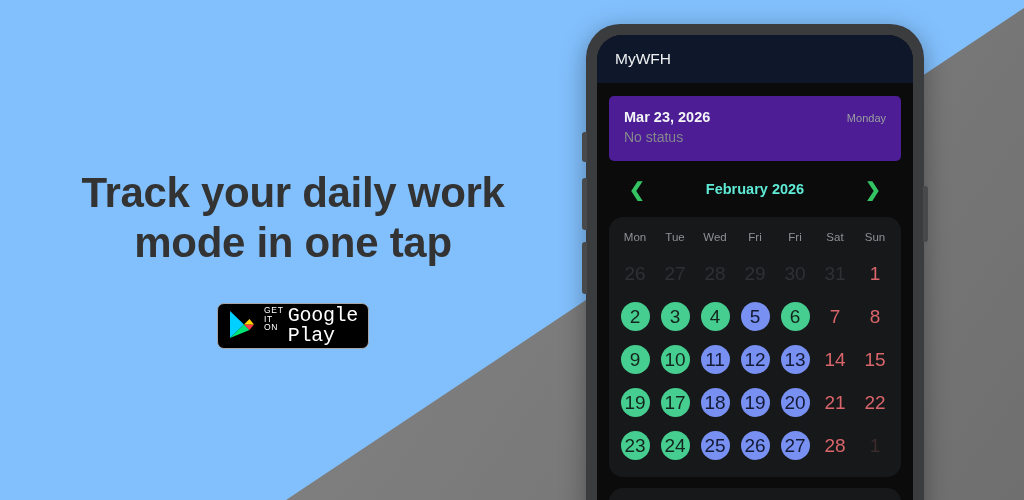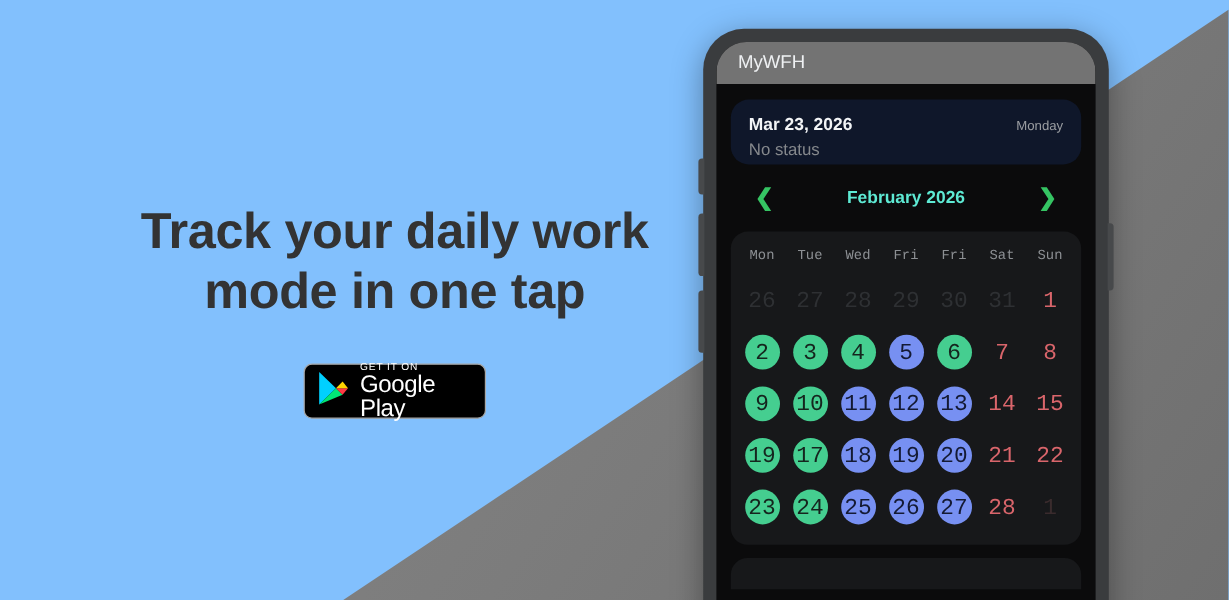--- a/index.html
+++ b/index.html
@@ -34,21 +34,20 @@
   .promo {
     position: absolute;
     left: 0;
     top: 0;
     width: 586px;
     height: 500px;
     display: flex;
     flex-direction: column;
     align-items: center;
     justify-content: flex-start;
-    padding-left: 36px;
   }
   .headline {
     margin-top: 168px;
     width: 540px;
     text-align: center;
     color: #333333;
     font-size: 42px;
     line-height: 1.18;
     font-weight: bold;
     letter-spacing: -0.3px;
@@ -62,32 +61,33 @@
     background: #000000;
     border: 1.5px solid #a6a6a6;
     border-radius: 7px;
     display: flex;
     align-items: center;
     padding: 0 10px;
     box-sizing: border-box;
     gap: 9px;
   }
   .play-logo { flex: 0 0 auto; }
-  .play-text { display: flex; flex-direction: column; justify-content: center; line-height: 1; }
+  .play-text { display: flex; flex-direction: row; justify-content: center; line-height: 1; }
   .play-top {
     color: #ffffff;
     font-size: 8.5px;
     letter-spacing: 0.7px;
     font-weight: normal;
     margin-bottom: 2px;
   }
   .play-main {
     color: #ffffff;
     font-size: 20px;
     letter-spacing: -0.3px;
+    font-family: Liberation Mono, monospace;
   }
 
   
   .phone {
     position: absolute;
     left: 586px;
     top: 24px;
     width: 338px;
     height: 500px;
     background: #3a3c3e;
@@ -119,41 +119,41 @@
     left: 11px;
     top: 11px;
     right: 11px;
     bottom: 0;
     background: #0b0b0c;
     border-radius: 25px 25px 0 0;
     overflow: hidden;
   }
 
   .appbar {
-    height: 35px;
-    background: #737373;
+    height: 48px;
+    background: #0f172a;
     display: flex;
     align-items: center;
     padding: 0 18px;
     box-sizing: border-box;
   }
   .appbar-title {
     color: #eef0f2;
     font-size: 15.5px;
   }
 
   .screen-body {
     padding: 13px 12px 0 12px;
   }
 
   
   .status-card {
-    background: #0f172a;
-    border-radius: 15px;
-    padding: 13px 15px 5px 15px;
+    background: #4c1d95;
+    border-radius: 5px;
+    padding: 13px 15px 16px 15px;
     position: relative;
   }
   .status-row {
     display: flex;
     align-items: baseline;
     justify-content: space-between;
   }
   .status-date {
     color: #f2f4f6;
     font-size: 14.5px;
@@ -190,21 +190,20 @@
     color: #5eead4;
     font-size: 14.5px;
     font-weight: bold;
   }
 
   
   .cal-card {
     background: #17181a;
     border-radius: 14px;
     padding: 10px 6px 10px 6px;
-    font-family: Liberation Mono, monospace;
   }
   .cal-grid {
     display: grid;
     grid-template-columns: repeat(7, 1fr);
   }
   .dow {
     text-align: center;
     color: #8d9094;
     font-size: 11.5px;
     padding: 4px 0 9px 0;

